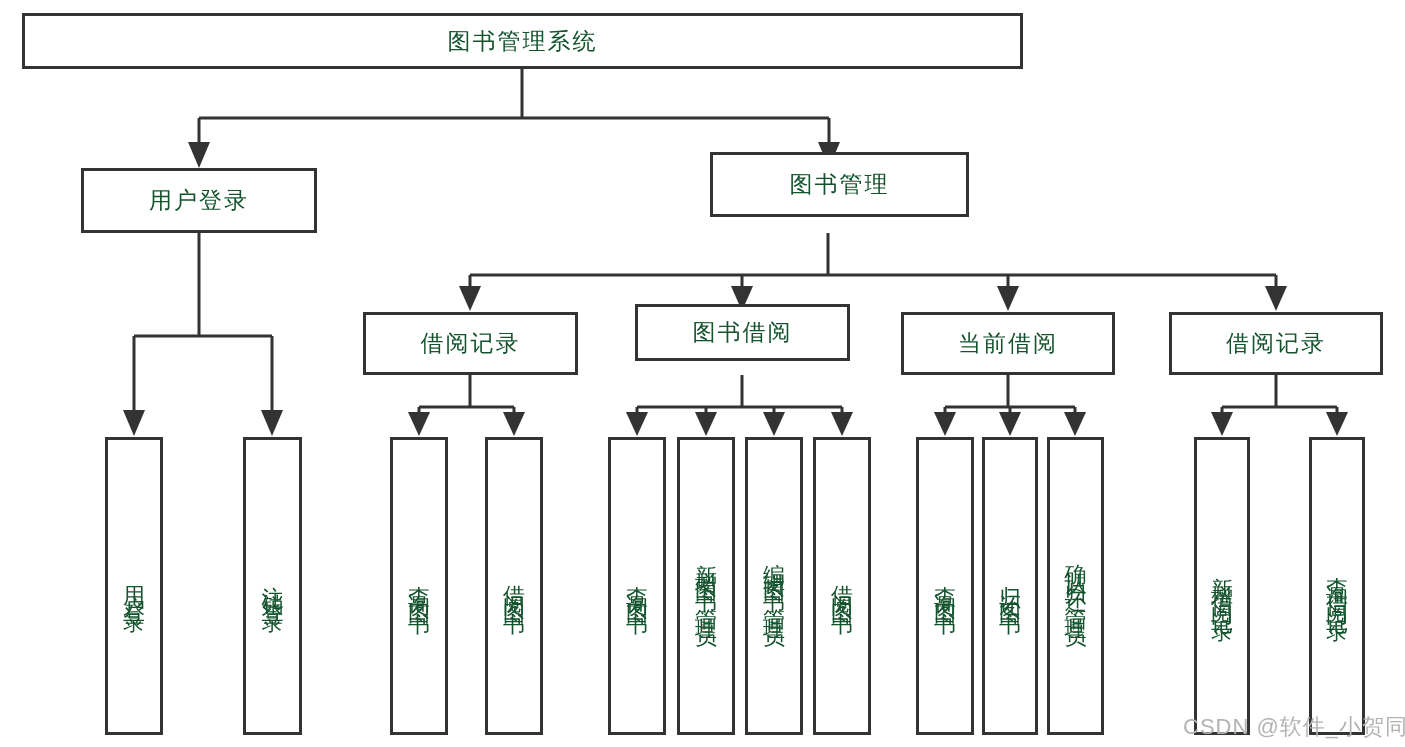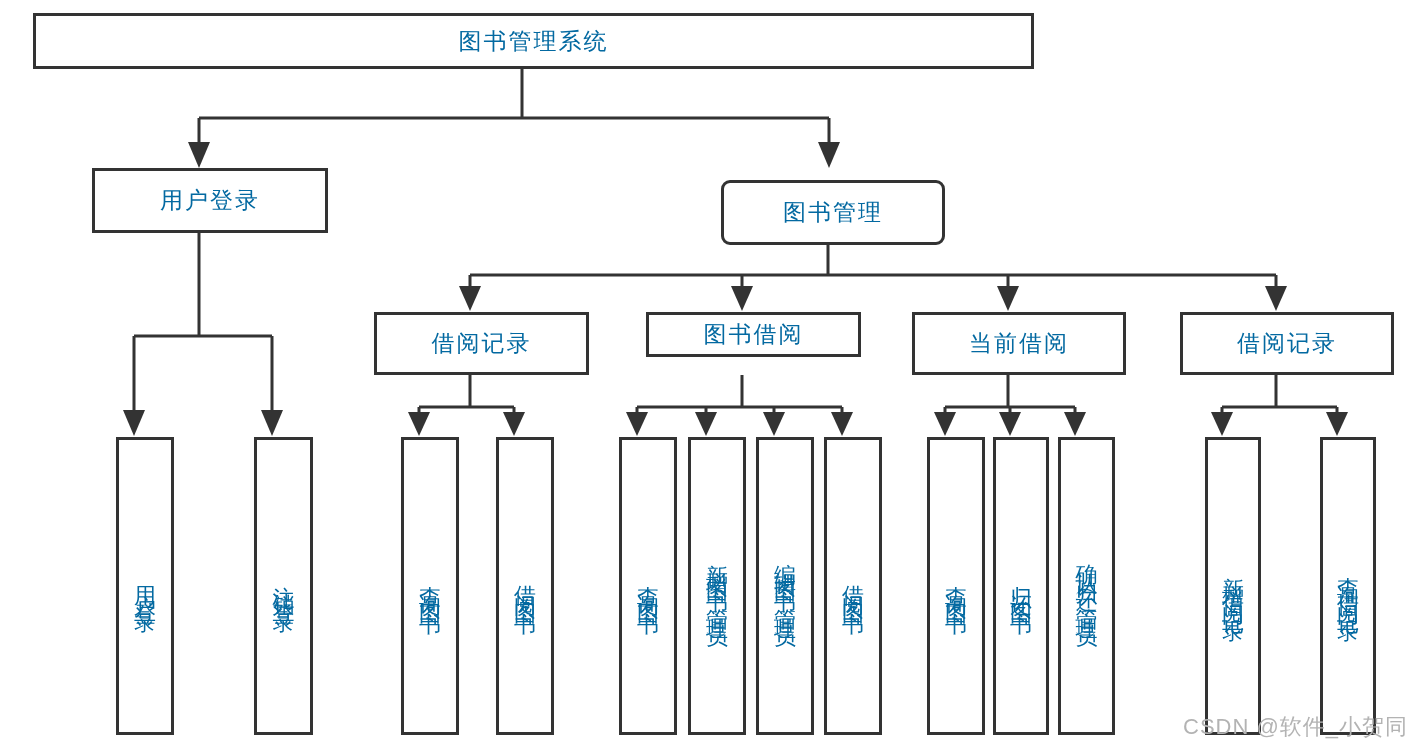--- a/index.html
+++ b/index.html
@@ -3,21 +3,21 @@
 <meta charset="utf-8">
 <style>
   html,body { margin:0; padding:0; background:#ffffff; }
   .canvas {
     position:relative; width:1405px; height:747px; background:#ffffff;
     font-family:"Liberation Sans","DejaVu Sans",sans-serif; overflow:hidden;
   }
   .connectors { position:absolute; left:0; top:0; width:1405px; height:747px; pointer-events:none; }
   .box {
     position:absolute; background:#ffffff; border:3px solid #333333; box-sizing:border-box;
-    display:flex; align-items:center; justify-content:center; color:#0369a1;margin-left:11px;
+    display:flex; align-items:center; justify-content:center; color:#14532d;
   }
   .h .label { font-size:23px; letter-spacing:2px; white-space:nowrap; }
   .v .label {
     writing-mode:vertical-rl; text-orientation:mixed;
     font-size:22px; letter-spacing:9px; line-height:1;
   }
   .watermark {
     position:absolute; left:1183px; top:712px; z-index:5;
     font-size:22px; color:#b3b3b3; letter-spacing:1px; white-space:nowrap;
   }
@@ -91,28 +91,28 @@
     </g>
   </svg>
 
   <div class="box h" style="left:22px; top:13px; width:1001px; height:56px;">
     <span class="label">图书管理系统</span>
   </div>
 
   <div class="box h" style="left:81px; top:168px; width:236px; height:65px;">
     <span class="label">用户登录</span>
   </div>
-  <div class="box h" style="left:710px; top:180px; width:224px; height:65px;border-radius:9px;">
+  <div class="box h" style="left:710px; top:152px; width:259px; height:65px;">
     <span class="label">图书管理</span>
   </div>
 
   <div class="box h" style="left:363px; top:312px; width:215px; height:63px;">
     <span class="label">借阅记录</span>
   </div>
-  <div class="box h" style="left:635px; top:312px; width:215px; height:45px;font-family:Liberation Mono, monospace;">
+  <div class="box h" style="left:635px; top:304px; width:215px; height:57px;font-family:Liberation Mono, monospace;">
     <span class="label">图书借阅</span>
   </div>
   <div class="box h" style="left:901px; top:312px; width:214px; height:63px;">
     <span class="label">当前借阅</span>
   </div>
   <div class="box h" style="left:1169px; top:312px; width:214px; height:63px;">
     <span class="label">借阅记录</span>
   </div>
 
   <div class="box v" style="left:105px; top:437px; width:58px; height:298px;">

